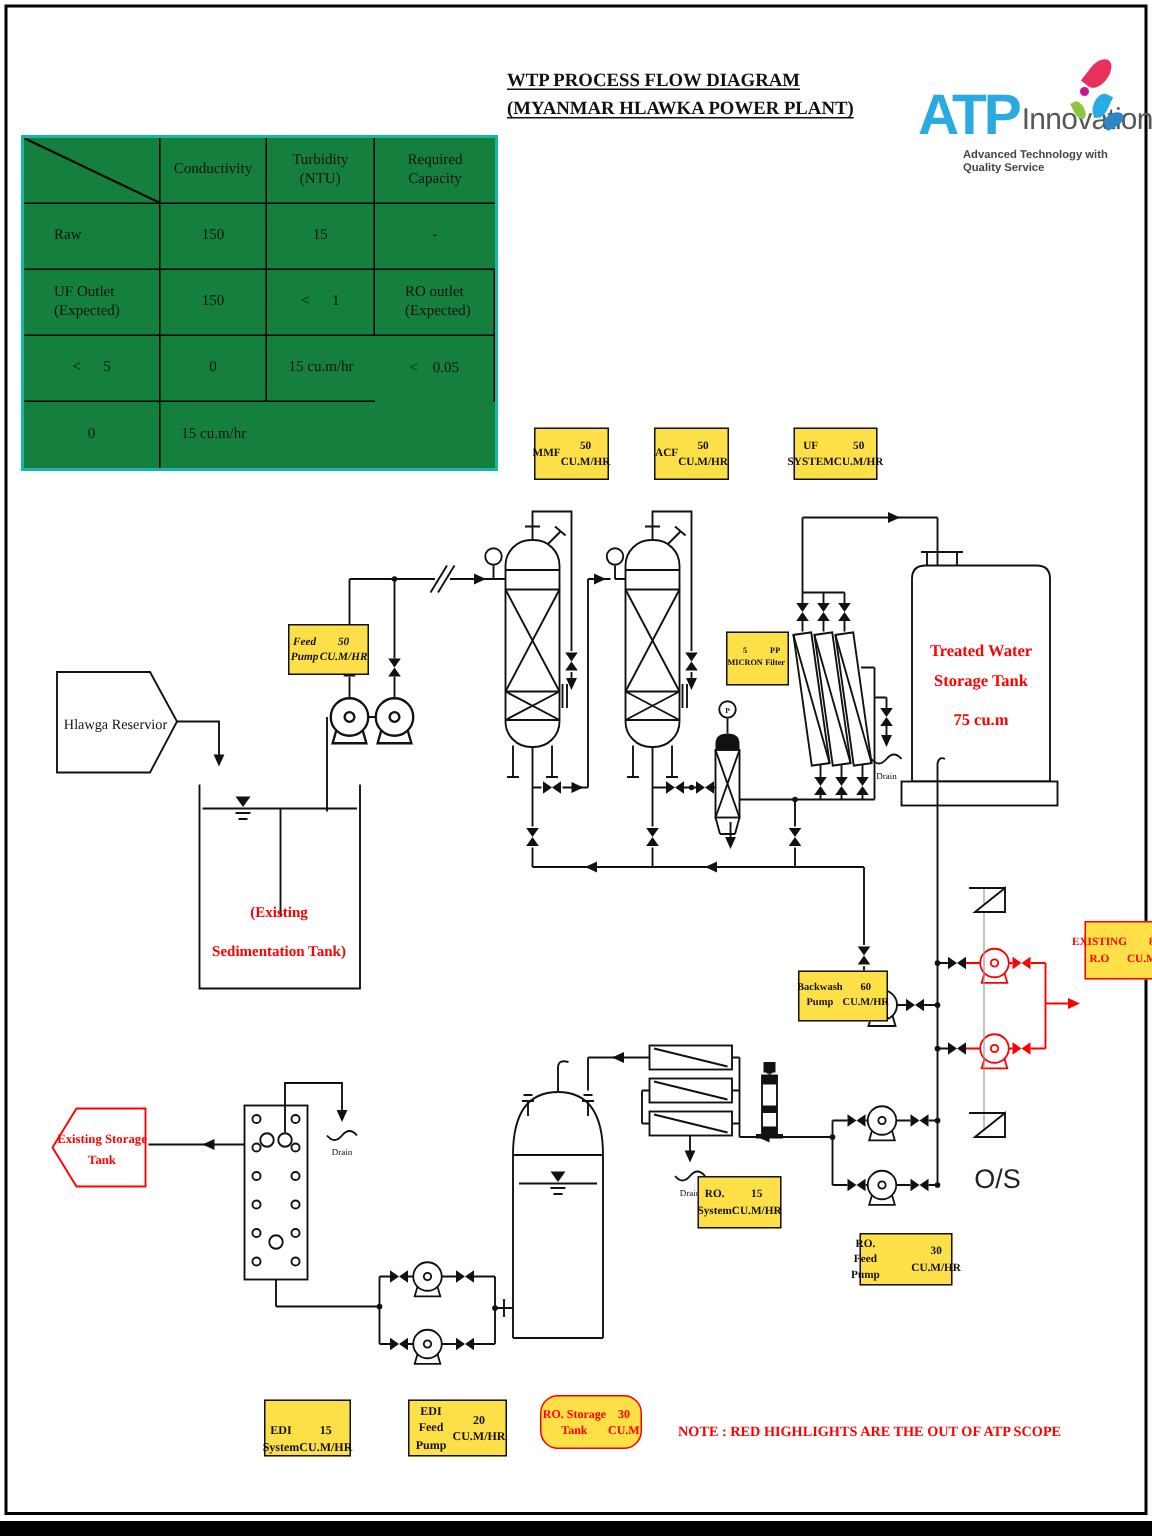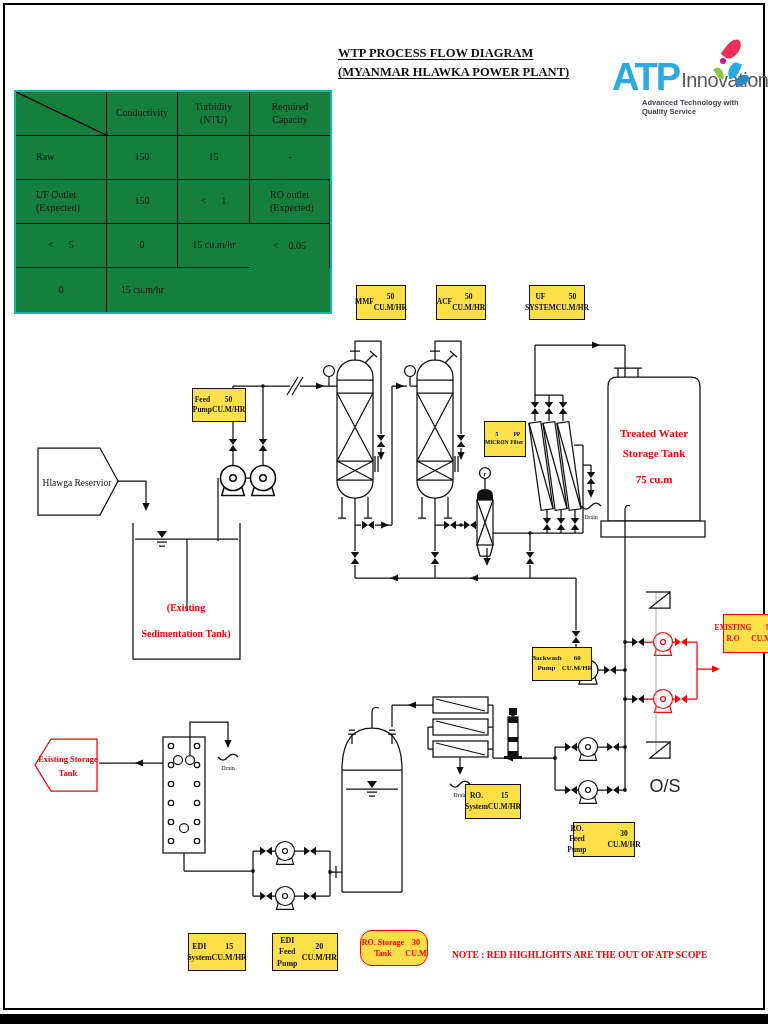--- a/index.html
+++ b/index.html
@@ -393,21 +393,21 @@
       <use href="#ah" transform="translate(135,763) rotate(180)"></use>
     </g>
 
     <g class="red">
       <polygon class="wh" points="97,739 97,791 51,791 35,765 51,739"></polygon>
       <text class="rtx" x="68" y="762" font-size="8.5">Existing Storage</text>
       <text class="rtx" x="68" y="776" font-size="8.5">Tank</text>
     </g>
   </svg>
 
-  <div class="box" style="left:176px;top:388px;width:52px;height:32px;">
+  <div class="box" style="left:176px;top:416px;width:52px;height:32px;font-style:italic;">
     <span>Feed Pump</span>
     <span>50 CU.M/HR</span>
   </div>
   <div class="box" style="left:340px;top:285px;width:48px;height:33px;">
     <span>MMF</span>
     <span>50 CU.M/HR</span>
   </div>
   <div class="box" style="left:420px;top:285px;width:48px;height:33px;">
     <span>ACF</span>
     <span>50 CU.M/HR</span>
@@ -429,21 +429,21 @@
     <span>8 CU.M/HR</span>
   </div>
   <div class="box" style="left:449px;top:784px;width:54px;height:33px;">
     <span>RO. System</span>
     <span>15 CU.M/HR</span>
   </div>
   <div class="box" style="left:557px;top:822px;width:60px;height:33px;gap:21px;">
     <span>RO. Feed Pump</span>
     <span>30 CU.M/HR</span>
   </div>
-  <div class="box" style="left:172px;top:933px;width:56px;height:36px;font-size:8px;">
+  <div class="box" style="left:160px;top:933px;width:56px;height:36px;font-size:8px;align-items:flex-end;">
     <span>EDI System</span>
     <span>15 CU.M/HR</span>
   </div>
   <div class="box" style="left:256px;top:933px;width:64px;height:36px;font-size:8px;">
     <span>EDI Feed Pump</span>
     <span>20 CU.M/HR</span>
   </div>
   <div class="box red" style="left:344px;top:930px;width:66px;height:34px;font-size:8px;border-radius:12px;">
     <span>RO. Storage Tank</span>
     <span>30 CU.M</span>

